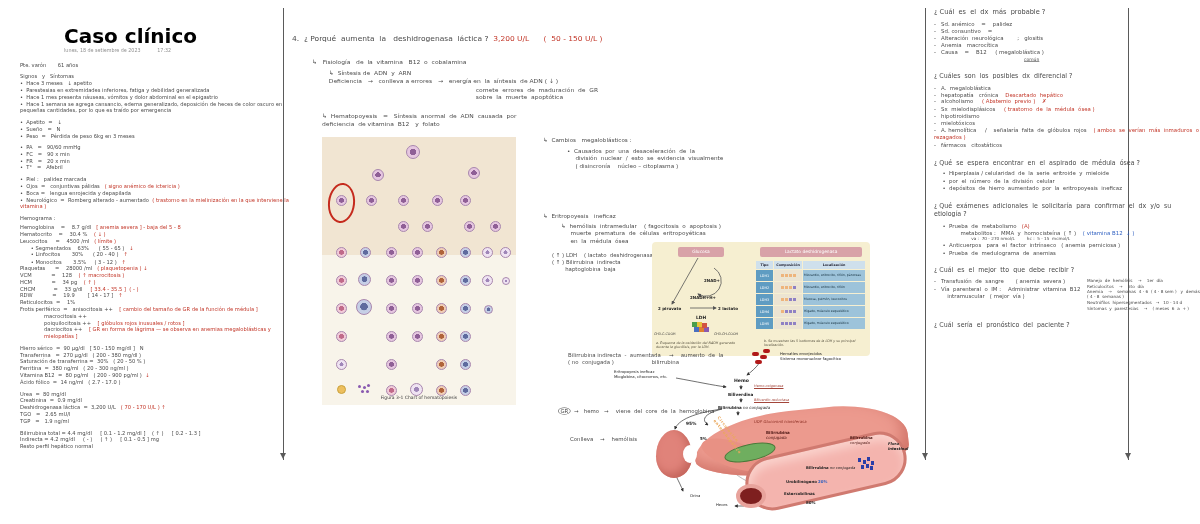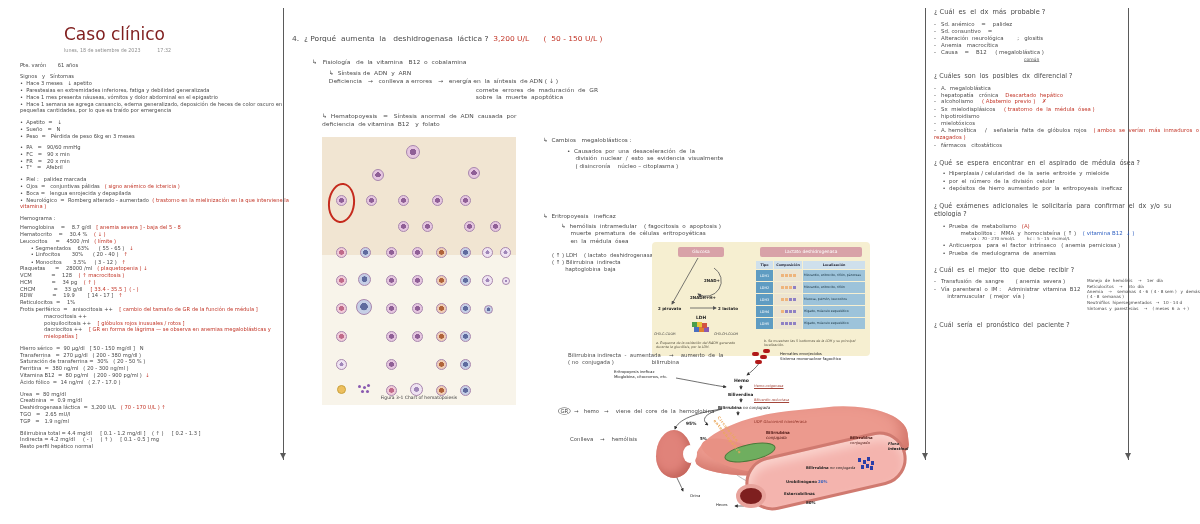--- a/index.html
+++ b/index.html
@@ -3,21 +3,21 @@
 <meta charset="utf-8">
 <style>
 *{box-sizing:border-box;margin:0;padding:0}
 html,body{width:1200px;height:524px}
 body{font-family:"DejaVu Sans",sans-serif;background:#fff;position:relative;overflow:hidden;color:#4a4a4a}
 .abs{position:absolute}
 .sc{position:absolute;transform-origin:0 0;transform:scale(0.6)}
 .l{white-space:pre-wrap;line-height:1.32}
 .red{color:#c23527}
 .blue{color:#2e5fc0}
-.title{font-size:17px;color:#7f1d1d;font-weight:400}
+.title{font-size:20px;color:#000000;font-weight:700}
 .metaWrap{font-size:8px;color:#8f8f8f}
 .metaWrap span{margin-right:28px}
 .vdiv{position:absolute;top:8px;width:1px;height:452px;background:#5a5a5a}
 .vdiv::after{content:"";position:absolute;bottom:-2px;left:-3px;border:3.5px solid transparent;border-top:6px solid #5a5a5a}
 .gap{height:8px}
 .b::before{content:"•  "}
 .d::before{content:"-   "}
 .ind{padding-left:18px}
 .ind2{padding-left:40px}
 .leftcol{left:20px;top:62px;width:452px;font-size:8.6px}

